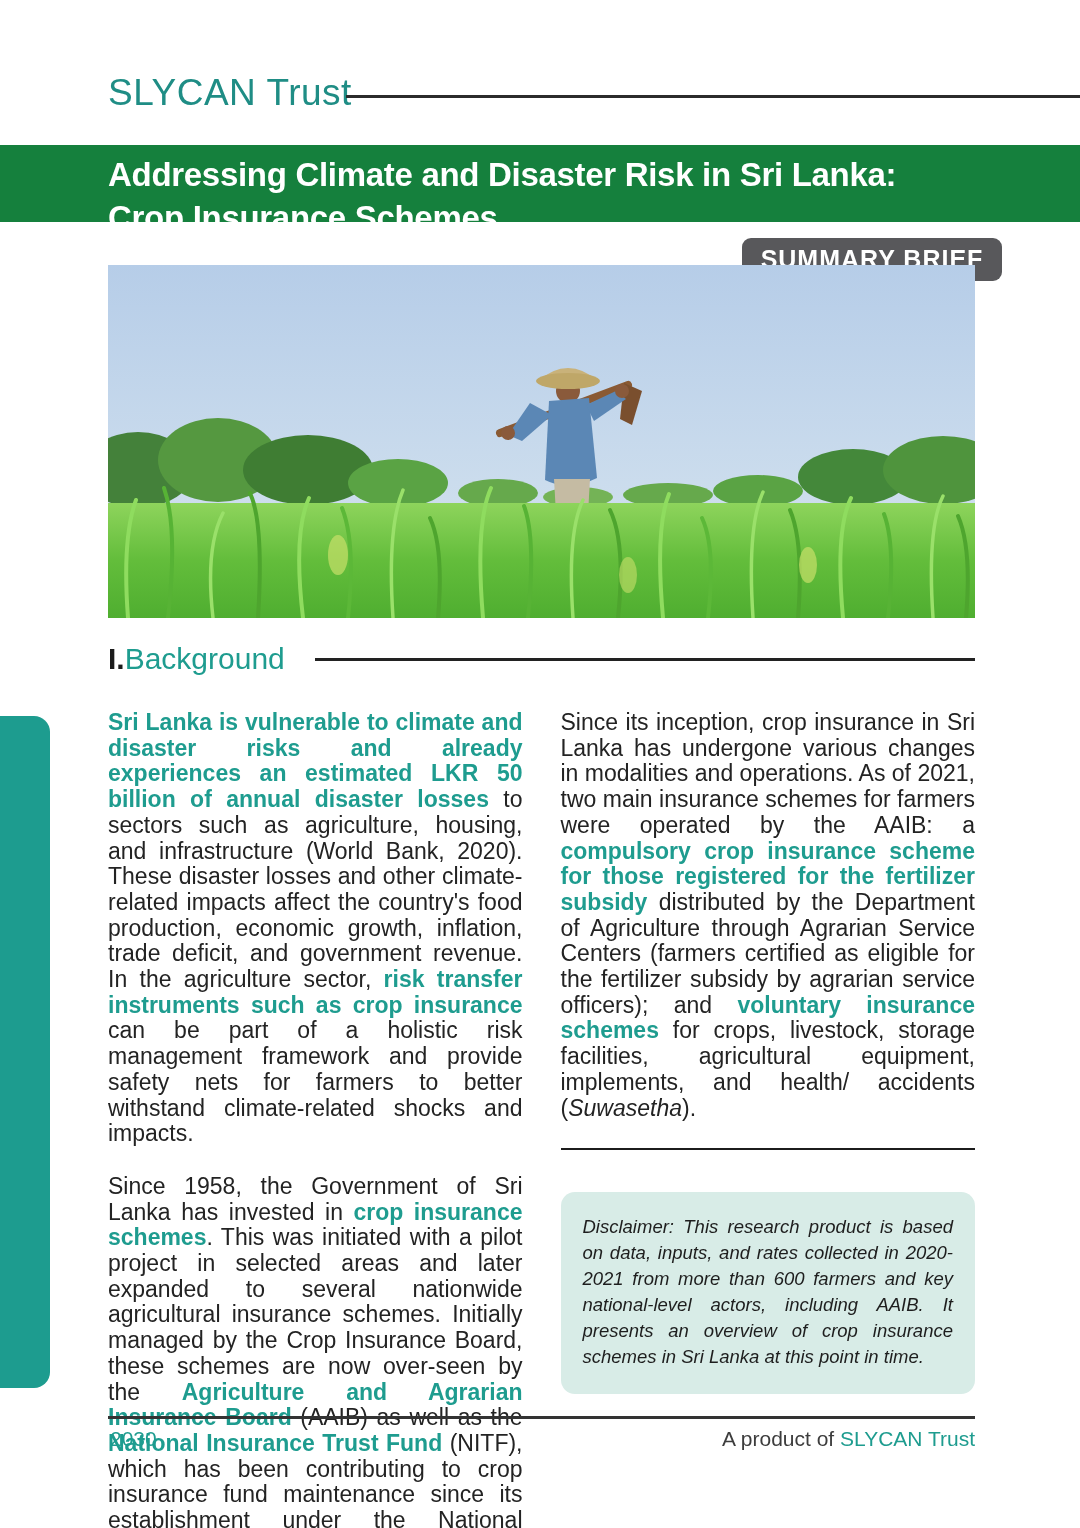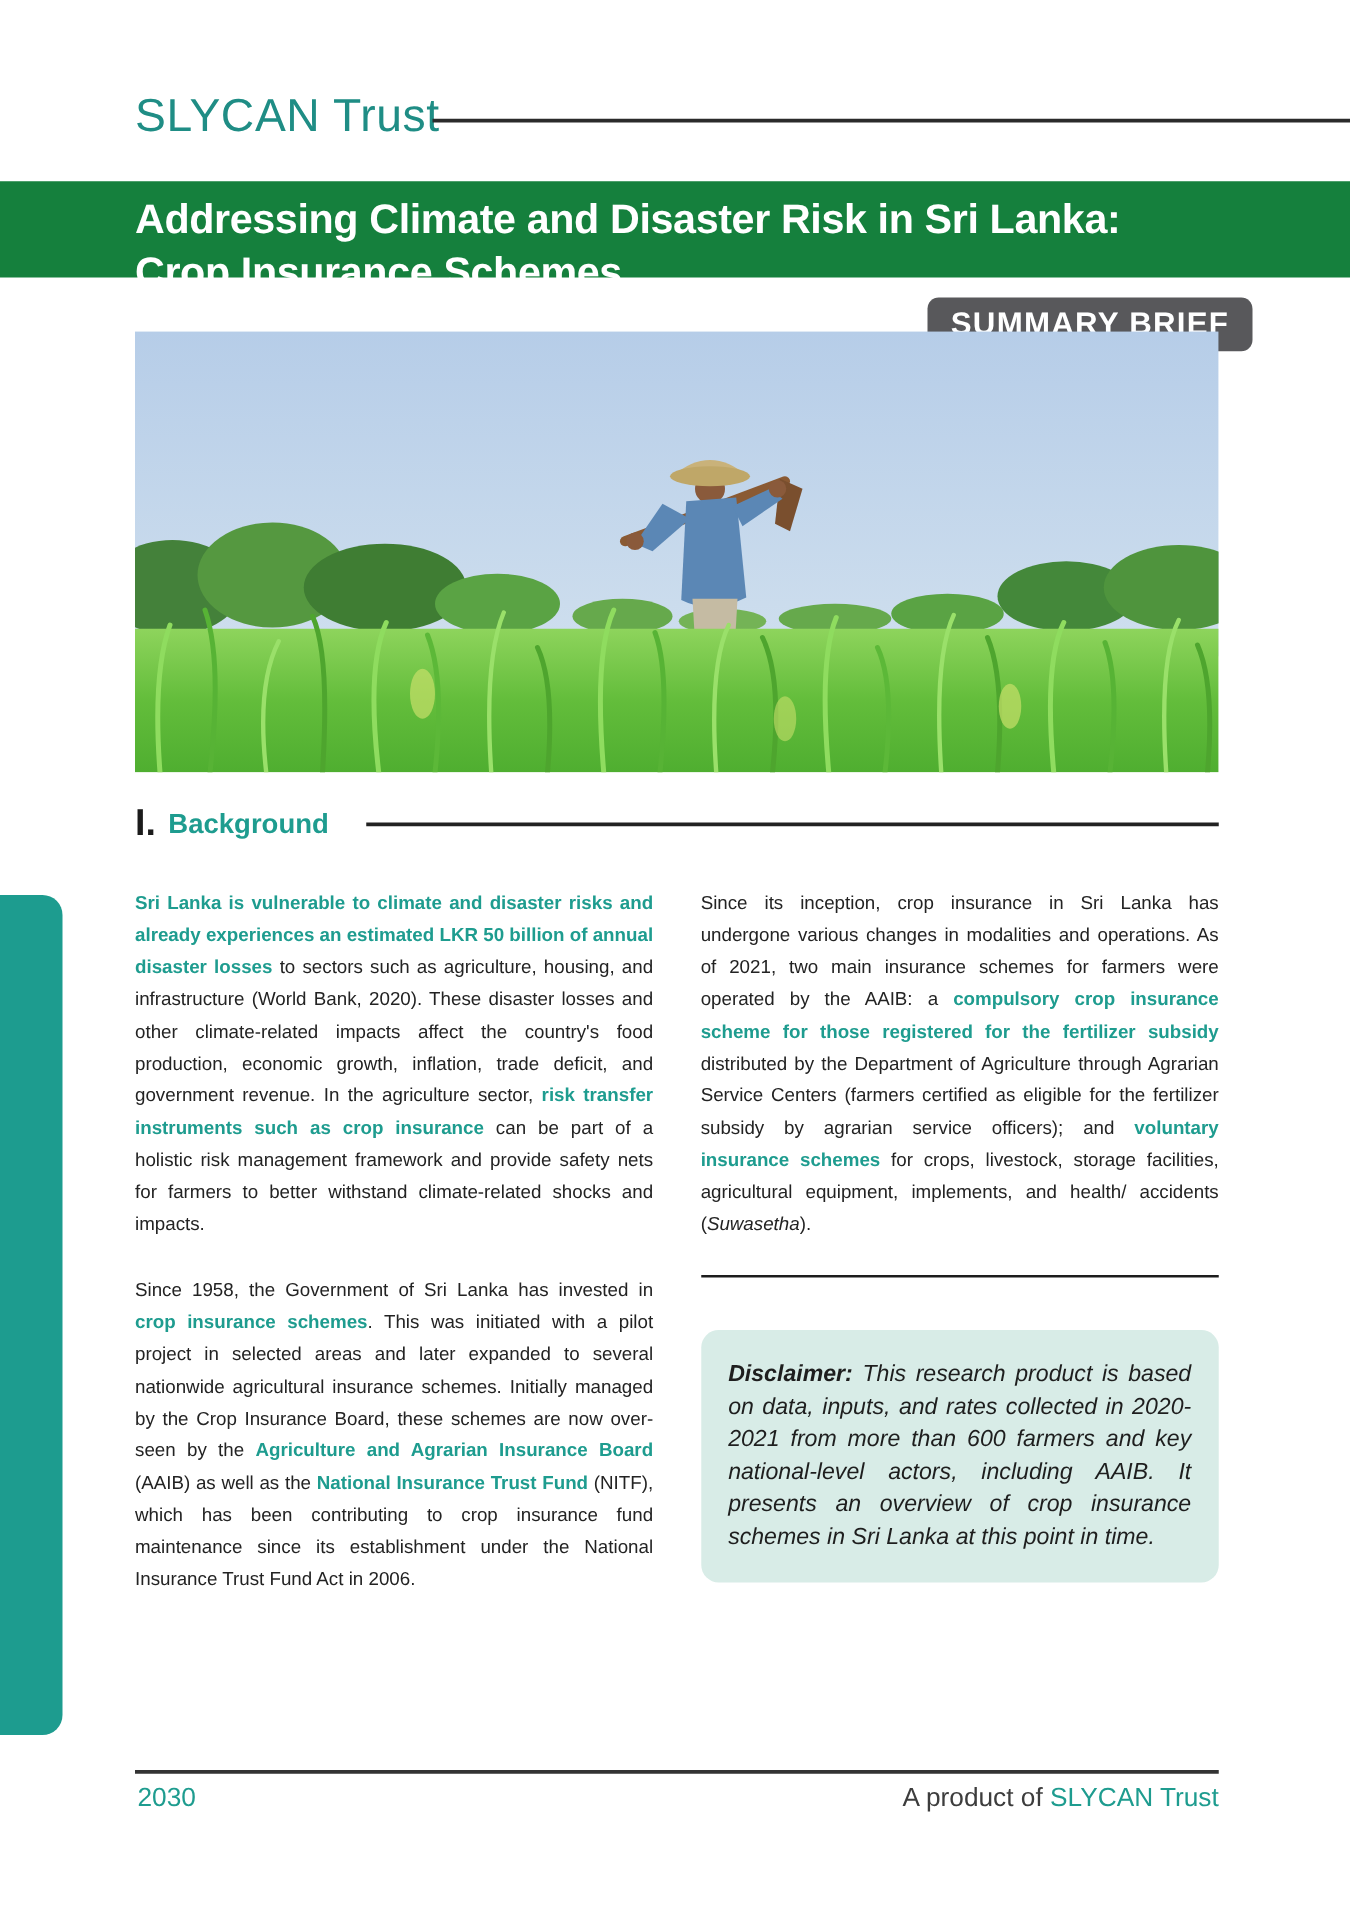--- a/index.html
+++ b/index.html
@@ -24,35 +24,35 @@
   
   #photo{position:absolute;left:108px;top:265px;width:867px;height:353px;overflow:hidden;}
   #photo svg{display:block;}
   #photo-caption{position:absolute;right:0;bottom:0;background:#ffffff;padding:3px 12px 6px 14px;
                  font-style:italic;font-size:17px;color:#1c1c1c;border-top-left-radius:6px;}
 
   
   #section-heading{position:absolute;left:108px;top:642px;width:867px;display:flex;
                    align-items:center;}
   #section-number{font-size:30px;font-weight:bold;color:#1b1b1b;}
-  #section-title{font-size:22px;font-weight:bold;color:#1e9c8f;margin-left:10px;}
+  #section-title{font-size:30px;font-weight:normal;color:#1e9c8f;}
   #section-line{flex:1;height:3px;background:#222222;margin-left:30px;}
 
   
   #accent-bar{position:absolute;left:0;top:716px;width:50px;height:672px;background:#1d9c8f;
               border-radius:0 16px 16px 0;}
 
   
   #content{position:absolute;left:108px;top:710px;width:867px;display:flex;gap:38px;}
   .col{flex:1;}
-  .col p{margin:0 0 27px;font-size:15px;line-height:25.7px;text-align:justify;color:#232323;}
+  .col p{margin:0 0 27px;font-size:23px;line-height:25.7px;text-align:justify;color:#232323;}
   .seg-normal{}
   .seg-highlight{color:#1e9c8f;font-weight:bold;}
   .seg-italic{font-style:italic;}
-  .seg-bold-italic{font-style:italic;font-weight:bold;}
+  .seg-bold-italic{font-style:italic;font-weight:normal;}
 
   #col-divider{height:2px;background:#1c1c1c;margin:6px 0 0;}
   #disclaimer-box{margin-top:42px;background:#d8ece7;border-radius:14px;padding:22px 22px 24px;
                   font-size:18.5px;line-height:26px;text-align:justify;font-style:italic;color:#1e1e1e;}
 
   
   #footer-line{position:absolute;left:108px;top:1416px;width:867px;height:3px;background:#333333;}
   #footer-year{position:absolute;left:110px;top:1427px;font-size:21px;color:#1e9c8f;}
   #footer-right{position:absolute;right:105px;top:1427px;font-size:21px;color:#3d3d3d;}
   #footer-right .brand{color:#1e9c8f;}

